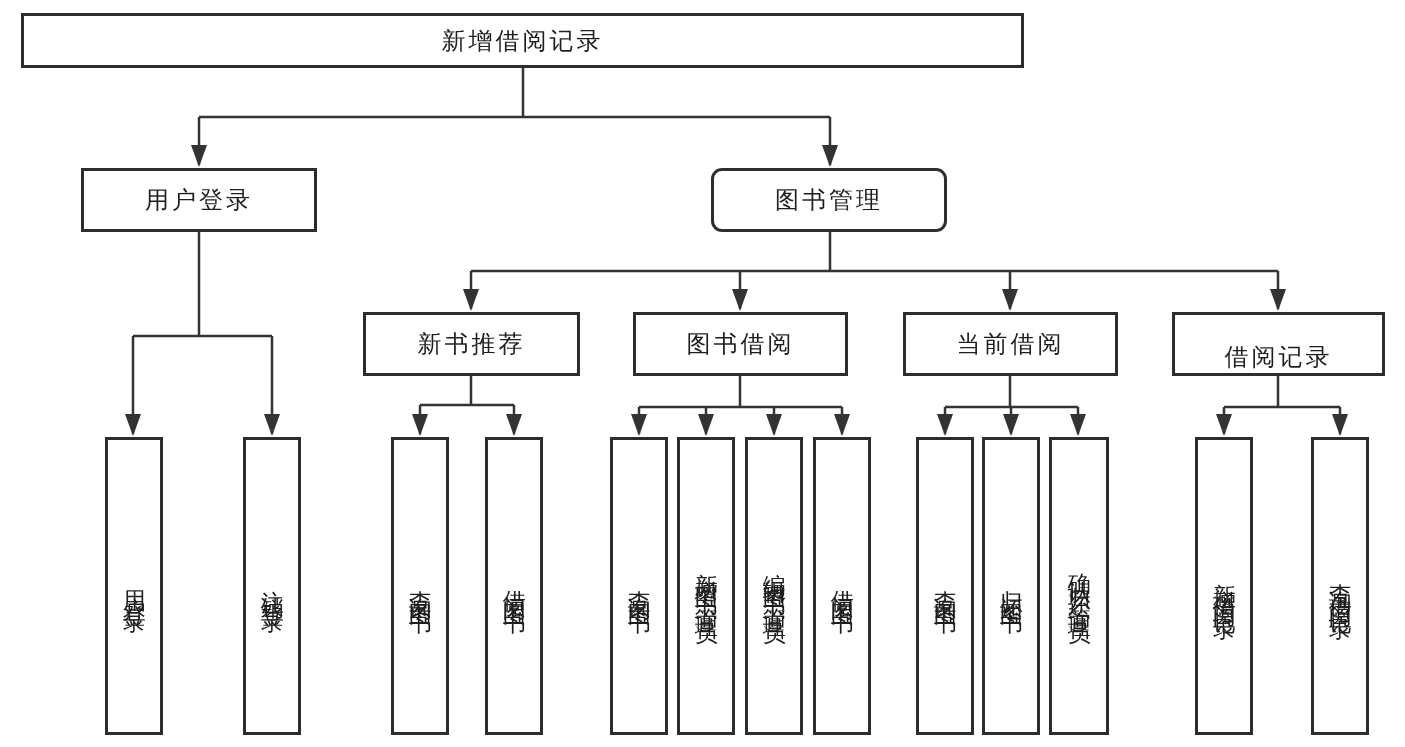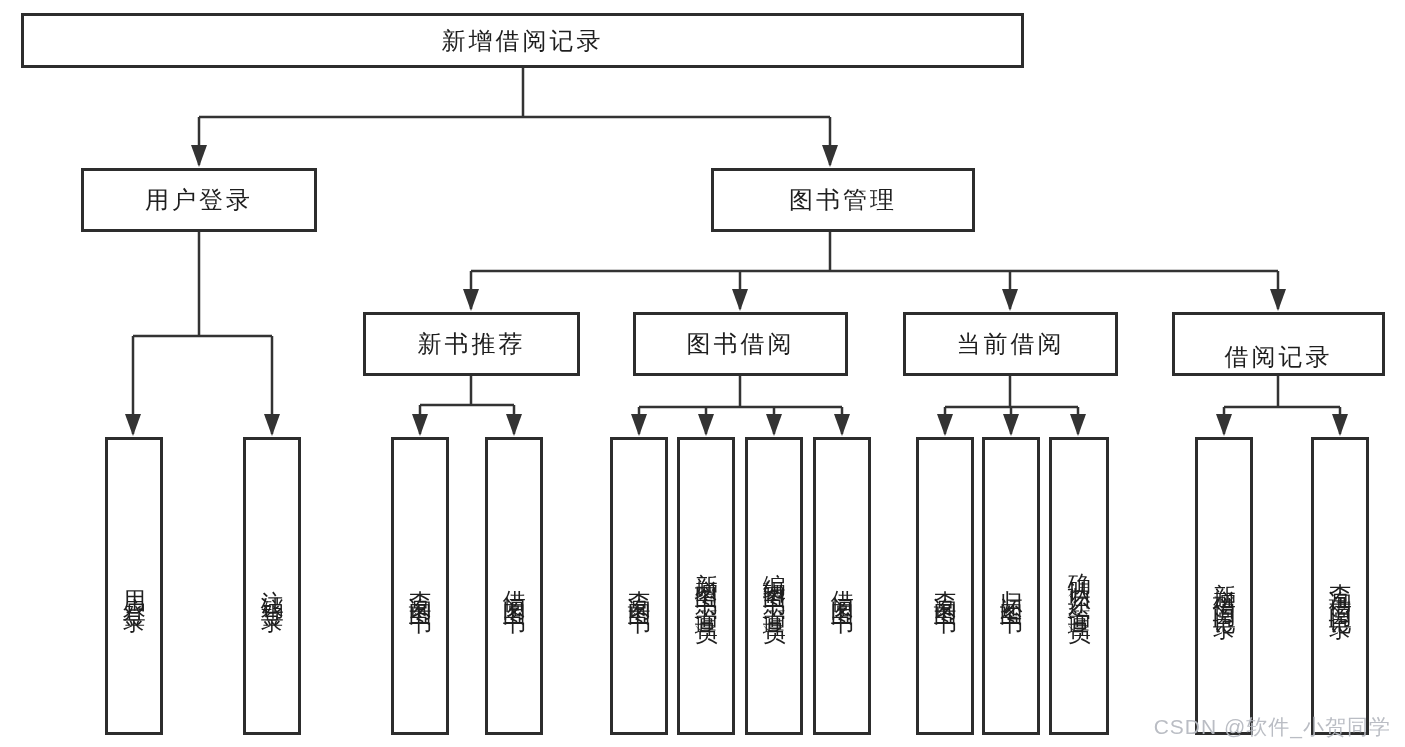--- a/index.html
+++ b/index.html
@@ -84,21 +84,21 @@
     <path class="arrow" d="M1340 407 V434"></path>
   </svg>
 
   <div class="node h-node" style="left:21px;top:13px;width:1003px;height:55px;">
     <span>新增借阅记录</span>
   </div>
 
   <div class="node h-node" style="left:81px;top:168px;width:236px;height:64px;">
     <span>用户登录</span>
   </div>
-  <div class="node h-node" style="left:711px;top:168px;width:264px;height:64px;">
+  <div class="node h-node" style="left:711px;top:168px;width:236px;height:64px;border-radius:11px;">
     <span>图书管理</span>
   </div>
 
   <div class="node h-node" style="left:363px;top:312px;width:217px;height:64px;">
     <span>新书推荐</span>
   </div>
   <div class="node h-node" style="left:903px;top:312px;width:215px;height:64px;">
     <span>当前借阅</span>
   </div>
   <div class="node h-node" style="left:633px;top:312px;width:215px;height:64px;">
@@ -145,15 +145,14 @@
     <span>确认归还（管理员）</span>
   </div>
 
   <div class="node v-node" style="left:1195px;">
     <span>新增借阅记录</span>
   </div>
   <div class="node v-node" style="left:1311px;">
     <span>查询借阅记录</span>
   </div>
 
-  <div class="watermark">CSDN @软件_小贺同学</div>
 
 </div>
 
 </body></html>

